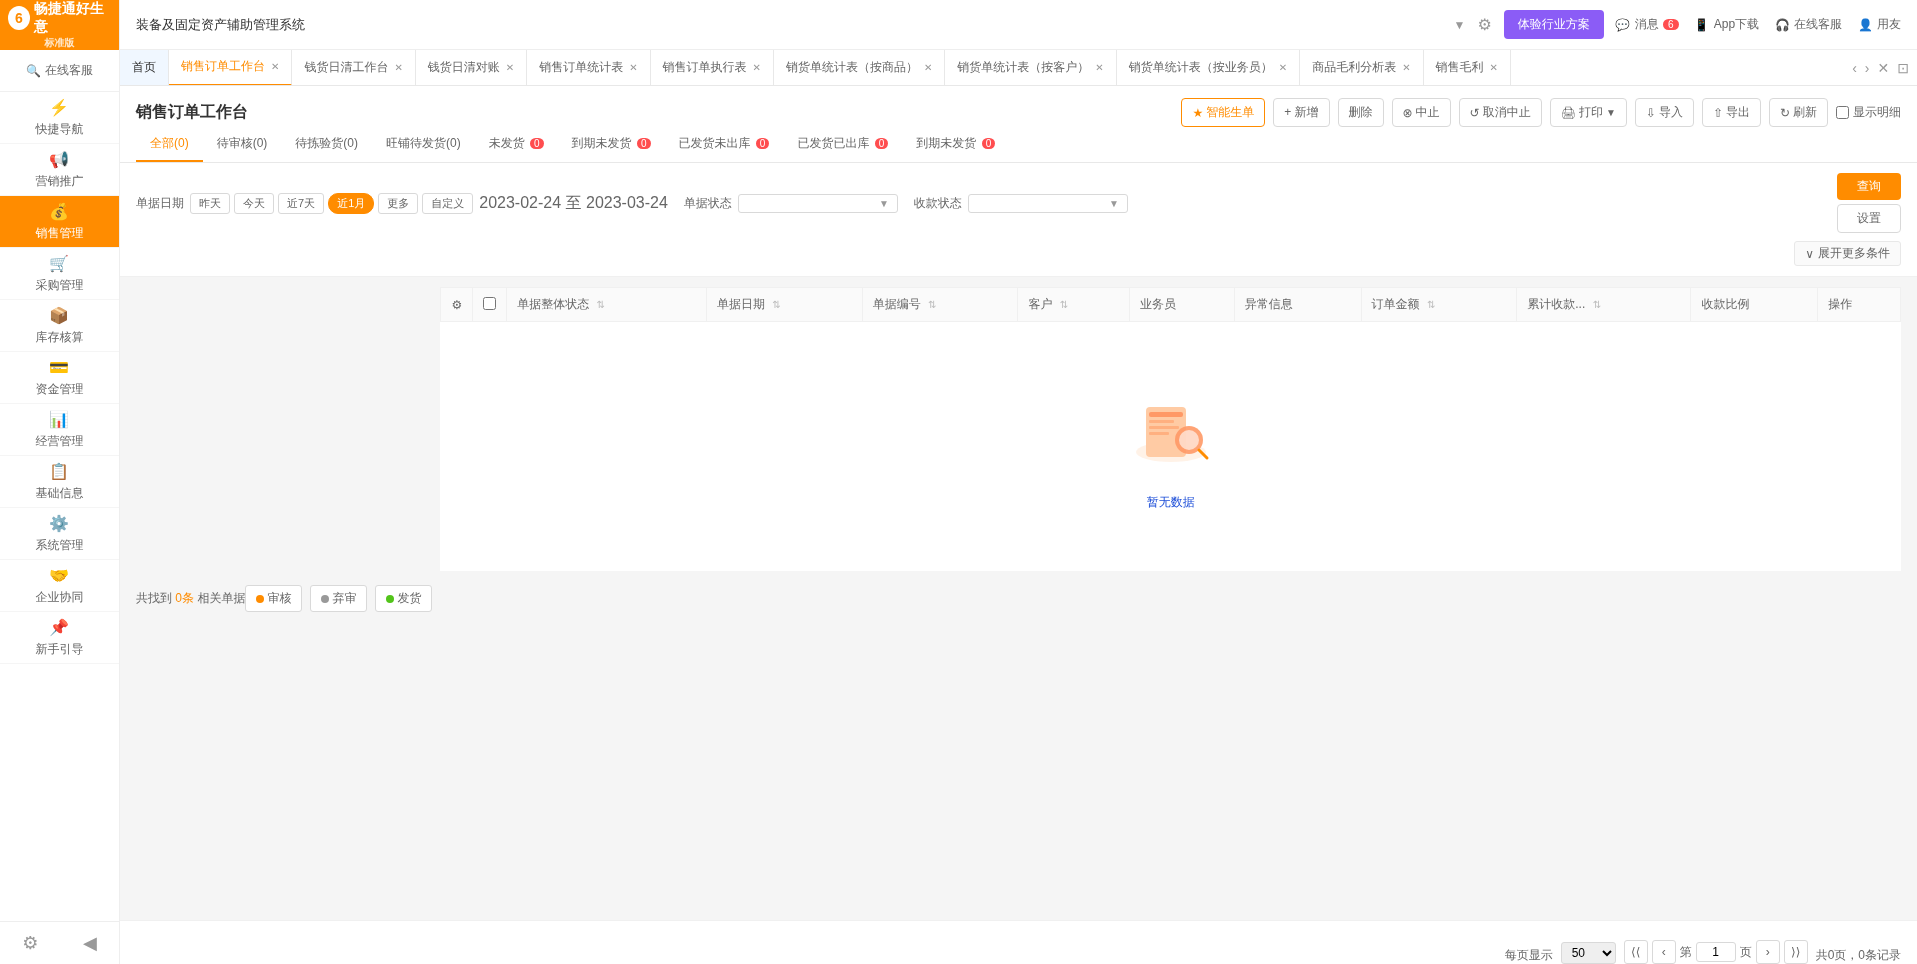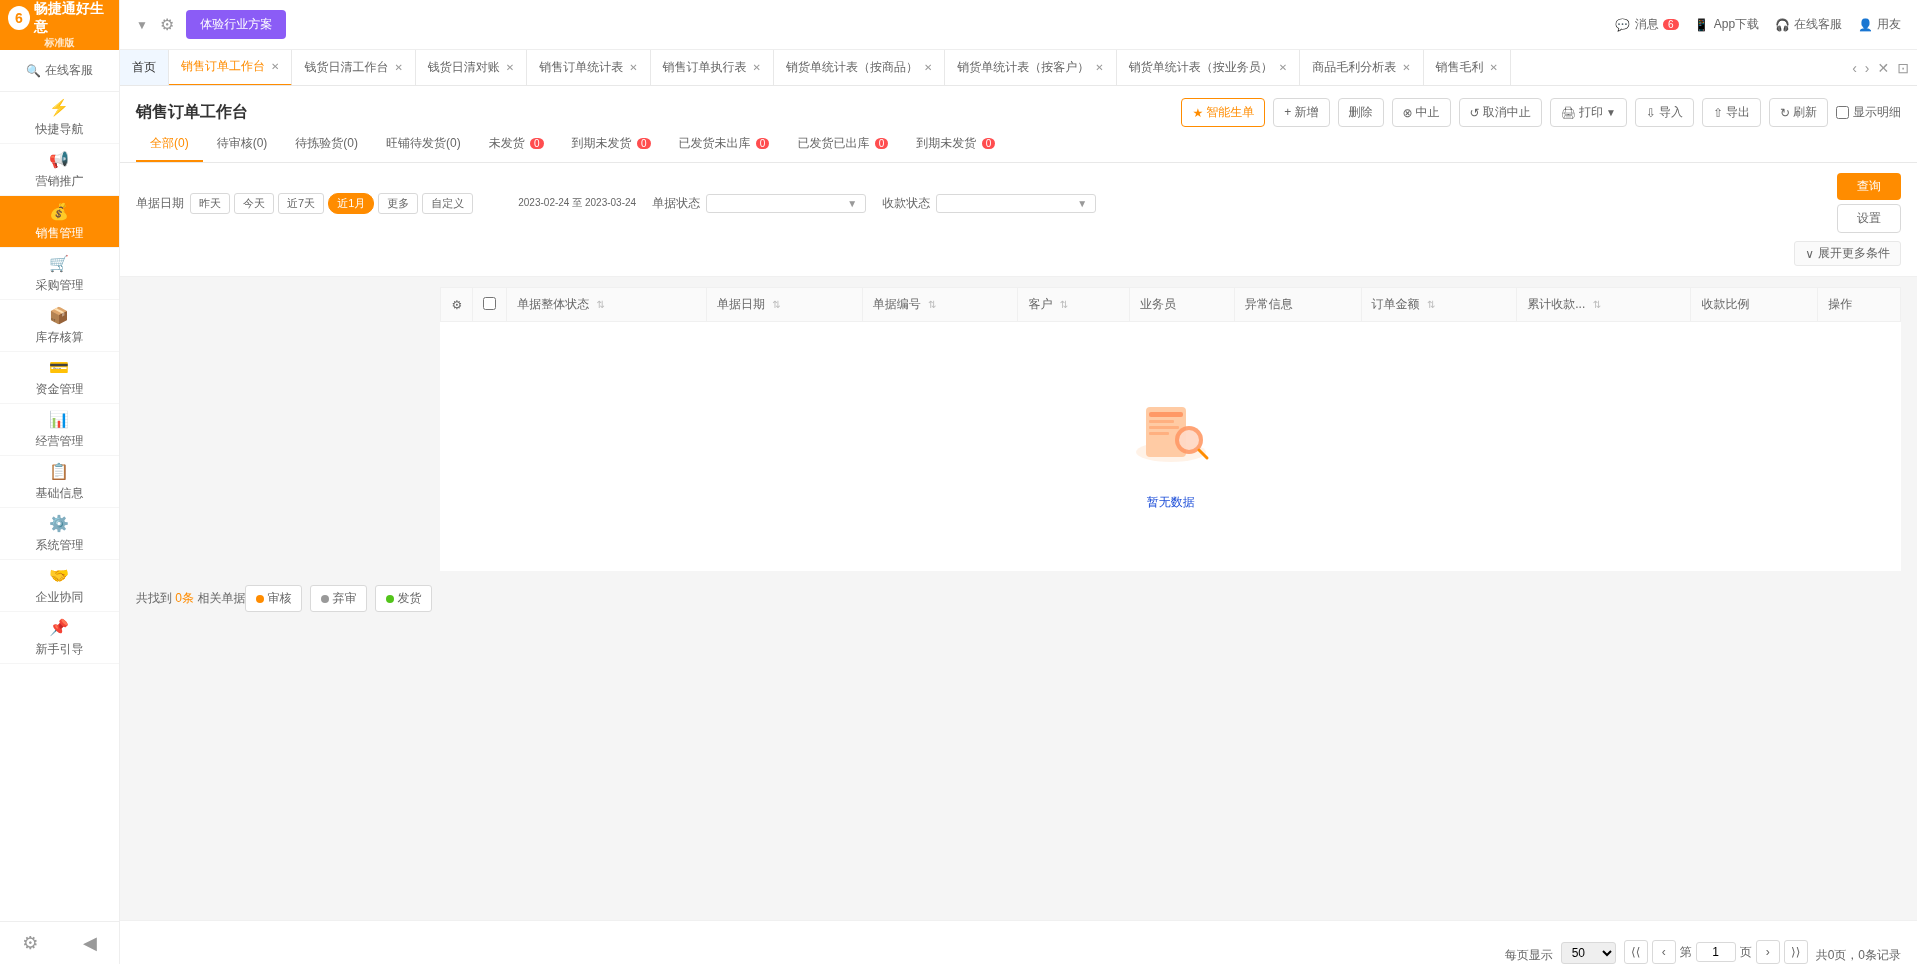--- a/index.html
+++ b/index.html
@@ -51,21 +51,21 @@
     .subtab .badge-red { background: #ff4d4f; color: #fff; border-radius: 8px; padding: 0 4px; font-size: 10px; margin-left: 2px; }
 
     
     .filter-area { background: #fff; padding: 10px 16px; flex-shrink: 0; border-bottom: 1px solid #f0f0f0; }
     .filter-row { display: flex; align-items: center; gap: 16px; flex-wrap: wrap; }
     .filter-item { display: flex; align-items: center; gap: 6px; font-size: 12px; color: #333; }
     .filter-label { color: #666; white-space: nowrap; }
     .filter-date-btns { display: flex; gap: 4px; }
     .filter-date-btn { padding: 2px 8px; border: 1px solid #d9d9d9; border-radius: 3px; background: #fff; font-size: 11px; color: #666; cursor: pointer; }
     .filter-date-btn.active { background: #ff8c00; color: #fff; border-color: #ff8c00; border-radius: 10px; }
-    .filter-date-range { font-size: 10px; color: #666; margin-left: 39px; }
+    .filter-date-range { font-size: 16px; color: #666; }
     .filter-select { display: flex; align-items: center; border: 1px solid #d9d9d9; border-radius: 3px; padding: 3px 8px; min-width: 140px; background: #fff; cursor: pointer; justify-content: space-between; }
     .expand-btn { display: flex; align-items: center; gap: 4px; color: #666; font-size: 12px; cursor: pointer; margin-left: auto; border: 1px solid #e8e8e8; padding: 3px 10px; border-radius: 3px; background: #fafafa; }
     .filter-row2 { margin-top: 8px; display: flex; align-items: center; gap: 16px; }
     .query-btn { background: #ff8c00; color: #fff; border: none; border-radius: 4px; padding: 5px 20px; font-size: 12px; cursor: pointer; }
     .set-btn { background: #fff; color: #666; border: 1px solid #d9d9d9; border-radius: 4px; padding: 5px 16px; font-size: 12px; cursor: pointer; }
 
     
     .table-area { flex: 1; padding: 10px 16px; overflow: auto; display: flex; gap: 8px; }
     .table-header-row { display: flex; align-items: center; justify-content: space-between; }
     .table-count { font-size: 12px; color: #666; }
@@ -166,20 +166,21 @@
   </div>
   <div class="sidebar-bottom">
     <span style="font-size:18px;color:#999;cursor:pointer;">⚙</span>
     <span style="font-size:18px;color:#999;cursor:pointer;">◀</span>
   </div>
 </div>
 
 <div class="main">
 
   <div class="topbar">
+    <span class="topbar-title">装备及固定资产辅助管理系统</span>
     <span style="color:#999;font-size:12px;cursor:pointer;">▼</span>
     <span class="topbar-settings">⚙</span>
     <button class="topbar-btn">体验行业方案</button>
     <div class="topbar-right">
       <div class="topbar-right-item">
         <span>💬</span>
         <span>消息</span>
         <span class="badge">6</span>
       </div>
       <div class="topbar-right-item">

